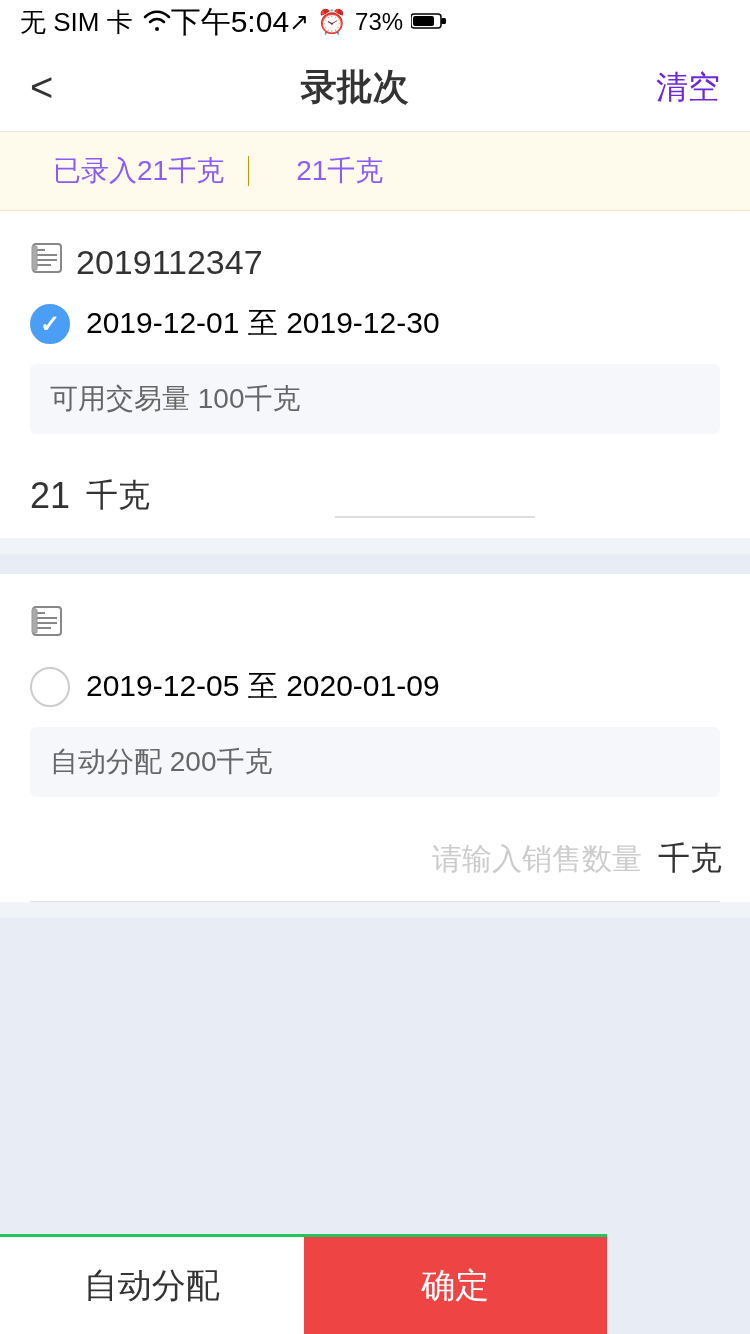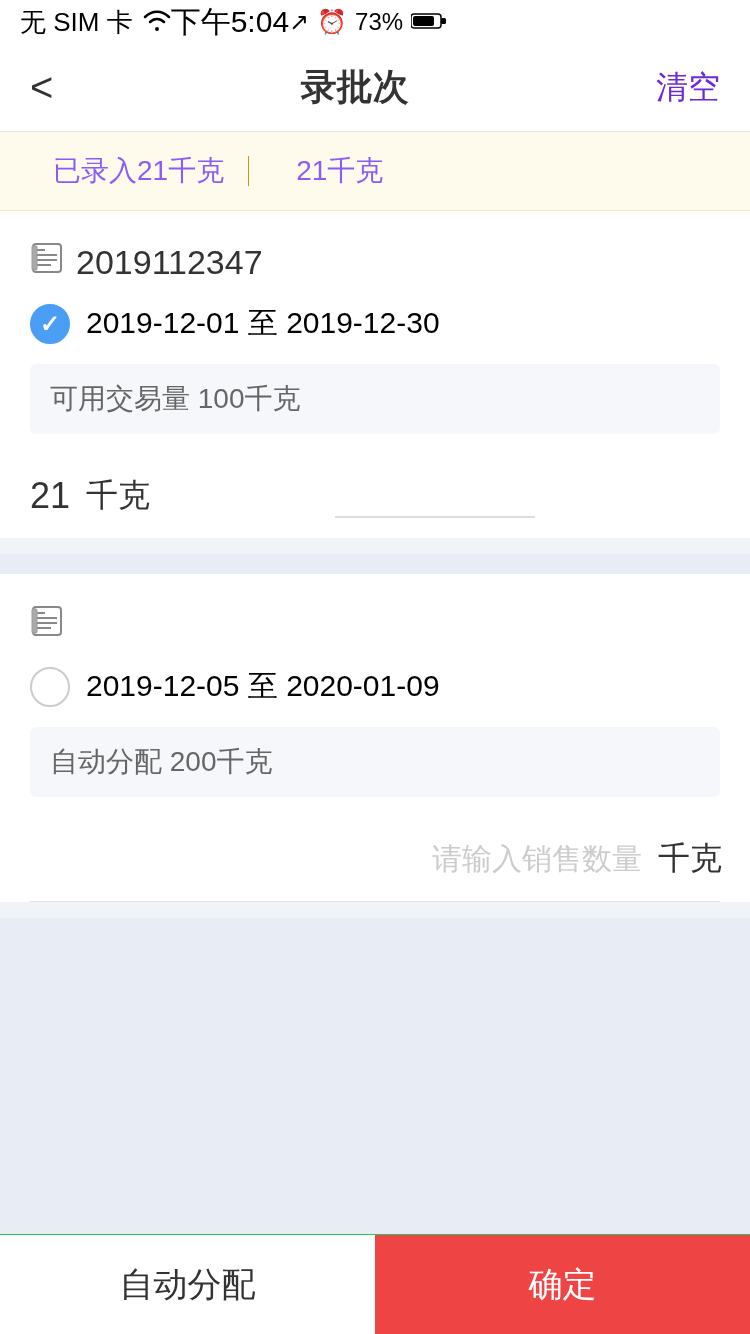--- a/index.html
+++ b/index.html
@@ -190,25 +190,25 @@
     
     .section-divider {
       height: 20px;
       background: #e8edf5;
     }
 
     
     .bottom-bar {
       position: fixed;
       bottom: 0;
-      width: 750px;
+      width: 607px;
       height: 100px;
       display: flex;
       background: #fff;
-      border-top: 1px solid #22c55e;
+      border-top: 3px solid #22c55e;
     }
     .btn-auto {
       flex: 1;
       display: flex;
       align-items: center;
       justify-content: center;
       font-size: 34px;
       color: #333;
       background: #fff;
       cursor: pointer;

